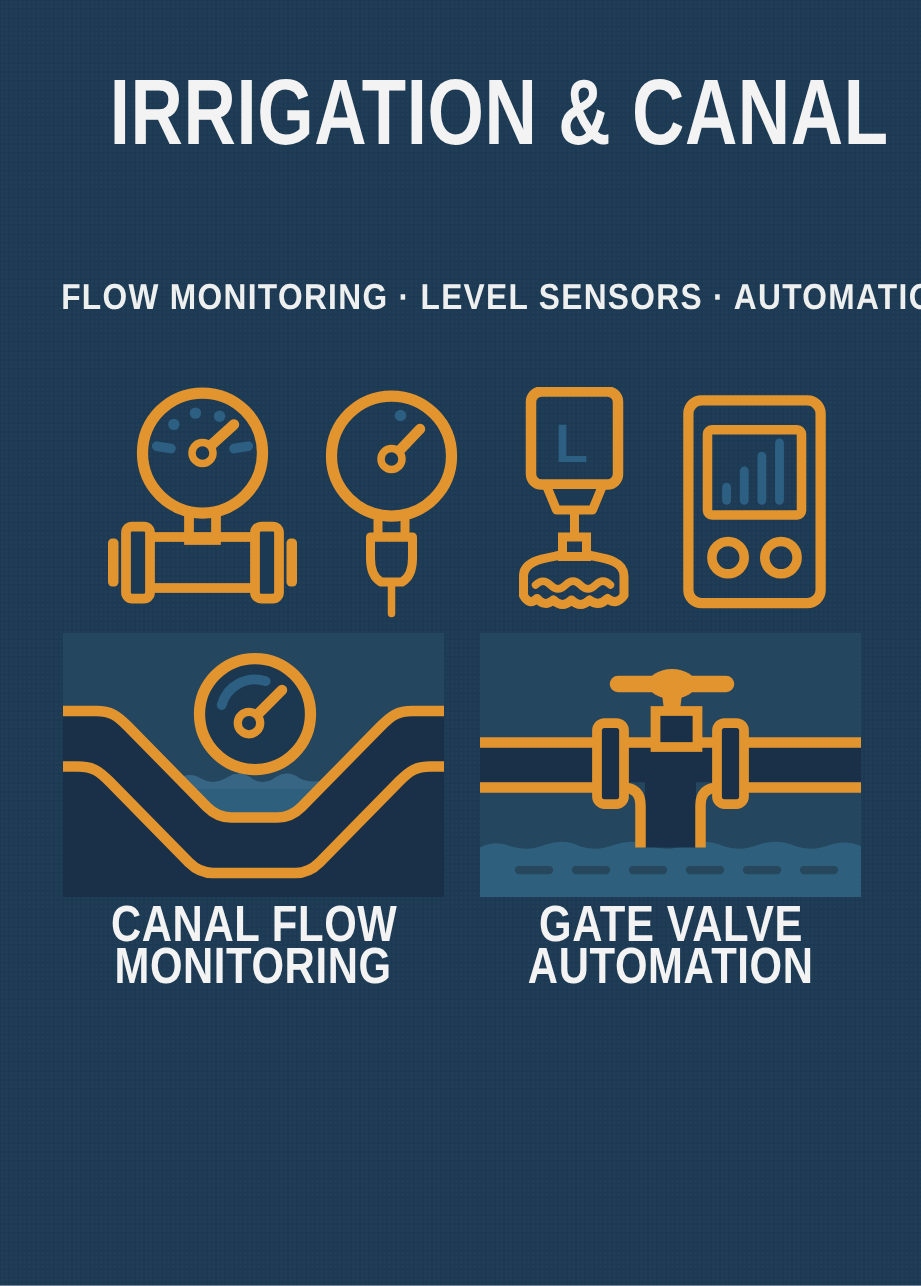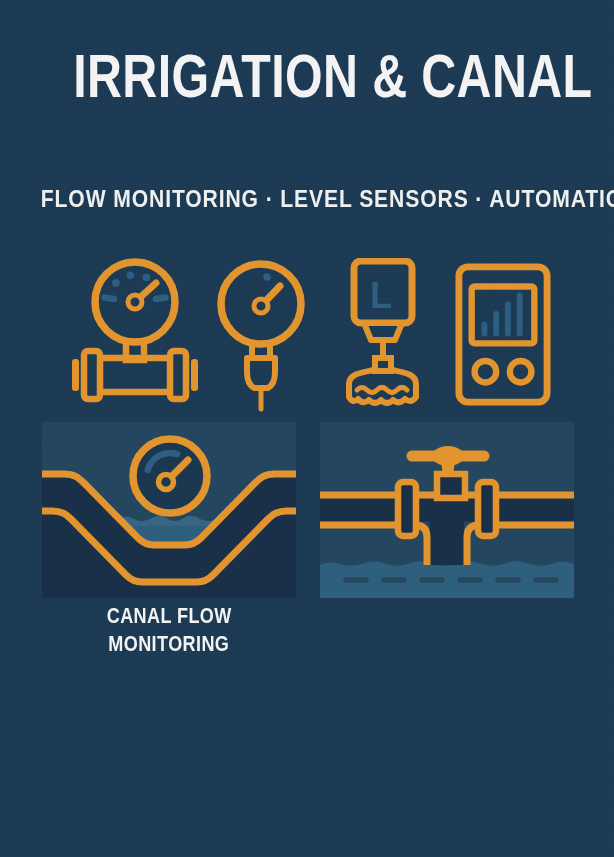--- a/index.html
+++ b/index.html
@@ -27,21 +27,21 @@
   .subtitle .cond{display:inline-block;transform:scaleX(0.88);transform-origin:center;letter-spacing:1px;}
   .icon{position:absolute;}
   .panel{
     position:absolute;top:422px;width:254px;height:176px;
     background:#25465f;
   }
   .panel svg{display:block;}
   .panel-label{
     position:absolute;top:602px;width:254px;
     text-align:center;color:#f2f3f2;font-weight:700;
-    font-size:22px;line-height:28px;
+    font-size:34px;line-height:28px;
   }
   .panel-label .cond{display:inline-block;transform:scaleX(0.82);transform-origin:center;letter-spacing:0.5px;white-space:nowrap;}
   .logo{position:absolute;left:193px;top:710px;width:240px;height:105px;}
   .logo-arc{position:absolute;left:2px;top:4px;}
   .logo-brand{
     position:absolute;left:27px;top:33px;
     color:#1b5ba7;font-weight:700;font-size:36px;line-height:36px;
     letter-spacing:-0.5px;white-space:nowrap;
     transform:scaleX(0.93);transform-origin:left;
   }
@@ -158,15 +158,19 @@
       <path d="M121,38 L135,38 L133,54 L123,54 Z" fill="#e2952f"></path>
       <line x1="92" y1="34" x2="164" y2="34" stroke="#e2952f" stroke-width="11" stroke-linecap="round"></line>
       <ellipse cx="128" cy="34" rx="16" ry="10" fill="#e2952f"></ellipse>
     </svg>
   </div>
 
   <div class="panel-label" style="left:42px">
     <span class="cond">CANAL FLOW</span><br>
     <span class="cond">MONITORING</span>
   </div>
+  <div class="panel-label" style="left:320px">
+    <span class="cond">GATE VALVE</span><br>
+    <span class="cond">AUTOMATION</span>
+  </div>
 
 
 </div>
 
 </body></html>

